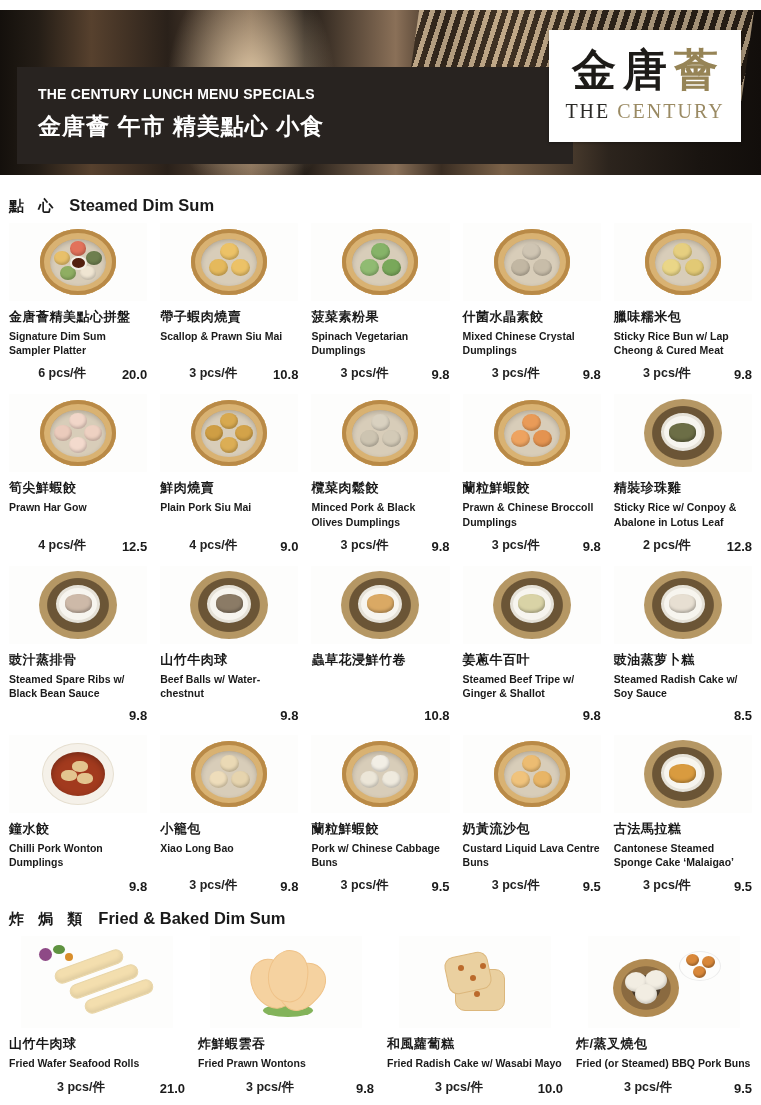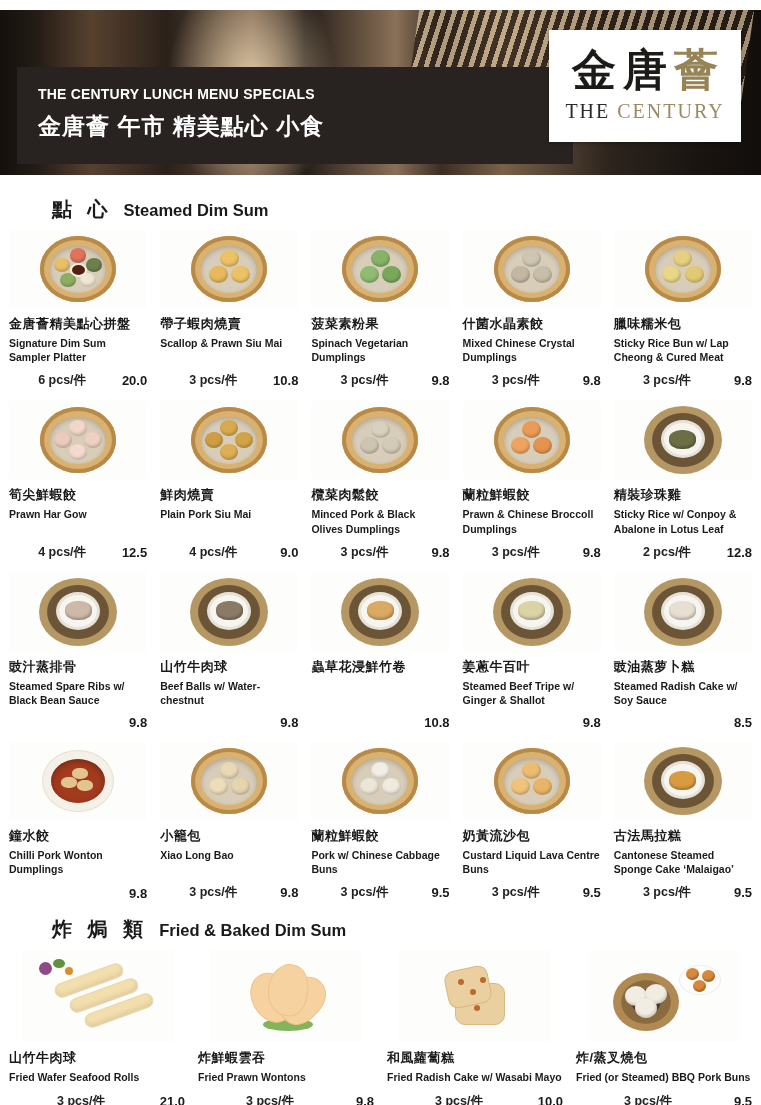--- a/index.html
+++ b/index.html
@@ -39,31 +39,31 @@
   .logo-zh .ink { color: #1d1b18; }
   .logo-zh .gold { color: #968456; }
   .logo-en { font-family: "Liberation Serif", serif; font-size: 20px; letter-spacing: 2px; margin-top: 7px; }
   .logo-en .ink { color: #2b2a27; }
   .logo-en .gold { color: #9a8a63; }
 
   
   main { padding-top: 21px; }
   .section + .section { margin-top: 15px; }
   .sec-head { display: flex; align-items: baseline; gap: 11px; margin: 0 0 7px 9px; }
-  .sec-zh { font-size: 20px; font-weight: 700; letter-spacing: 5px; margin-left: 43px; }
+  .sec-zh { font-size: 15px; font-weight: 700; letter-spacing: 5px; }
   .sec-en { font-size: 16.5px; font-weight: 700; }
 
   .grid { display: grid; column-gap: 13px; row-gap: 12px; padding: 0 9px; }
 
   .cell { display: flex; flex-direction: column; }
   .photo { position: relative; height: 78px; background: #fdfdfc; overflow: hidden; border-radius: 1px; }
   .section-1 .photo { height: 92px; width: 152px; margin: 0 auto; }
   .zh { font-size: 13px; font-weight: 700; letter-spacing: .5px; margin: 7px 0 3px; white-space: nowrap; }
   .en { font-size: 10.5px; font-weight: 700; line-height: 1.35; }
-  .priceline { display: flex; align-items: center; margin-top: auto; padding-top: 8px; }
+  .priceline { display: flex; align-items: flex-end; margin-top: auto; padding-top: 8px; }
   .qty { flex: 1; text-align: center; font-size: 12.5px; font-weight: 700; color: #222; }
   .price { font-size: 13px; font-weight: 700; min-width: 32px; text-align: right; }
 </style>
 </head>
 <body>
 
 <div class="page">
 
   <header class="hero">
     <div class="hero-photo"></div>

